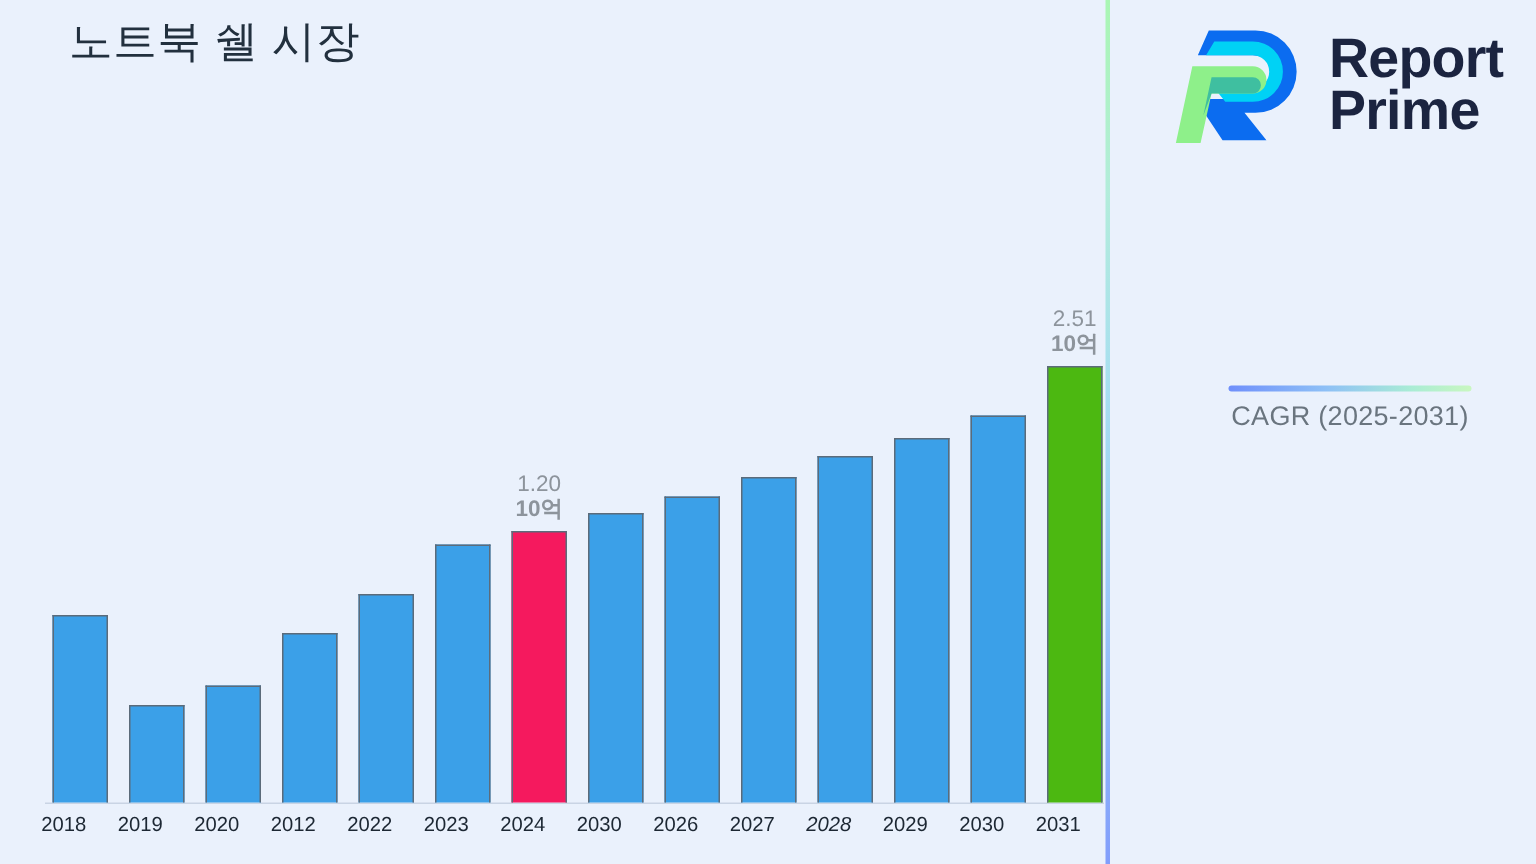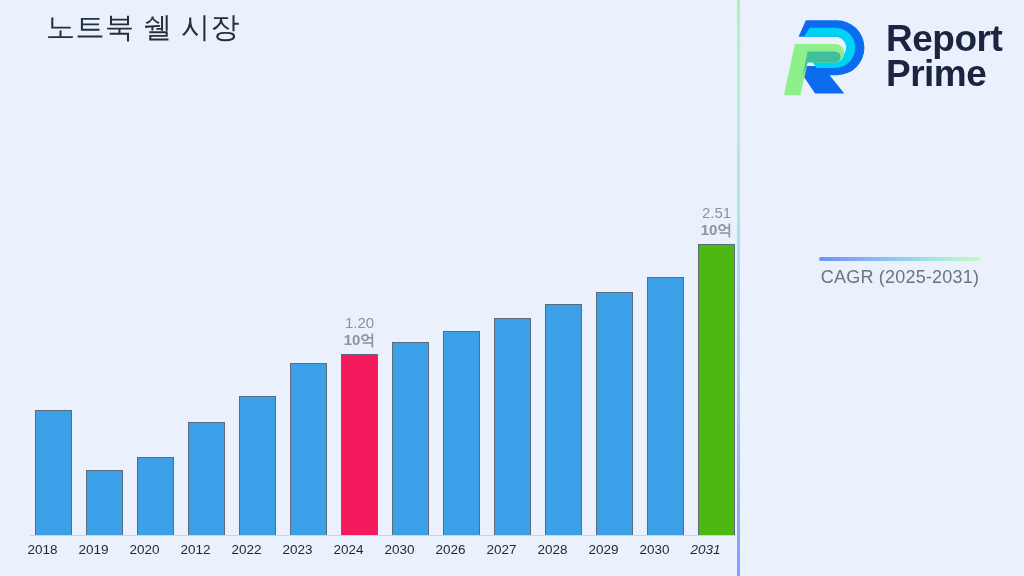--- a/index.html
+++ b/index.html
@@ -229,24 +229,24 @@
     <div class="x-tick" style="left: 7.5px;">2018</div>
         <div class="x-tick" style="left: 58.5px;">2019</div>
         <div class="x-tick" style="left: 109.5px;">2020</div>
         <div class="x-tick" style="left: 160.5px;">2012</div>
         <div class="x-tick" style="left: 211.5px;">2022</div>
         <div class="x-tick" style="left: 262.5px;">2023</div>
         <div class="x-tick" style="left: 313.5px;">2024</div>
         <div class="x-tick" style="left: 364.5px;">2030</div>
         <div class="x-tick" style="left: 415.5px;">2026</div>
         <div class="x-tick" style="left: 466.5px;">2027</div>
-        <div class="x-tick" style="left: 517.5px;">2028</div>
+        <div class="x-tick" style="left: 517.5px; font-style: italic;">2028</div>
         <div class="x-tick" style="left: 568.5px;">2029</div>
         <div class="x-tick" style="left: 619.5px;">2030</div>
-        <div class="x-tick" style="left: 670.5px; font-style: italic;">2031</div>
+        <div class="x-tick" style="left: 670.5px;">2031</div>
       </div>
   </div>
 
   <div id="divider"></div>
 
   <div id="brand-panel">
 
     <div id="logo">
       <svg id="logo-mark" viewBox="0 0 100 94">
         <path d="M28 8 H62 A30 30 0 0 1 62 68 H54 L70 88 H38 L22 64 A4 4 0 0 1 24 58 H60 A16 16 0 0 0 60 26 H20 Z" fill="#0b6cf0"></path>

